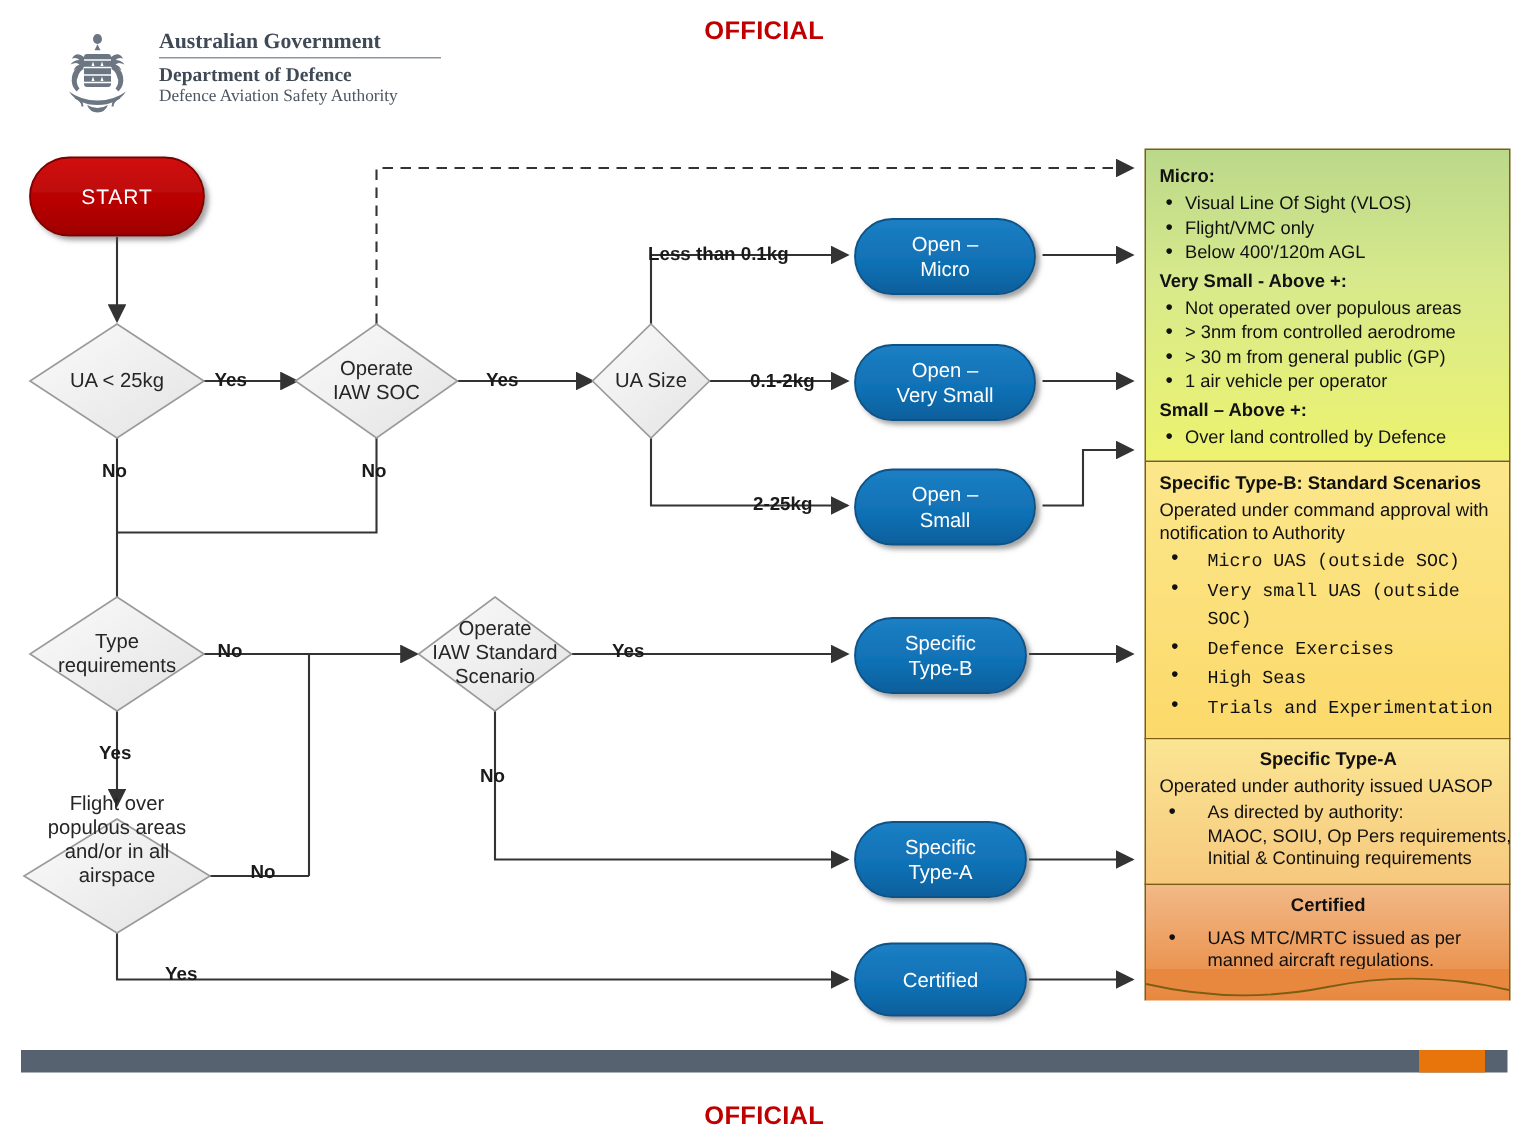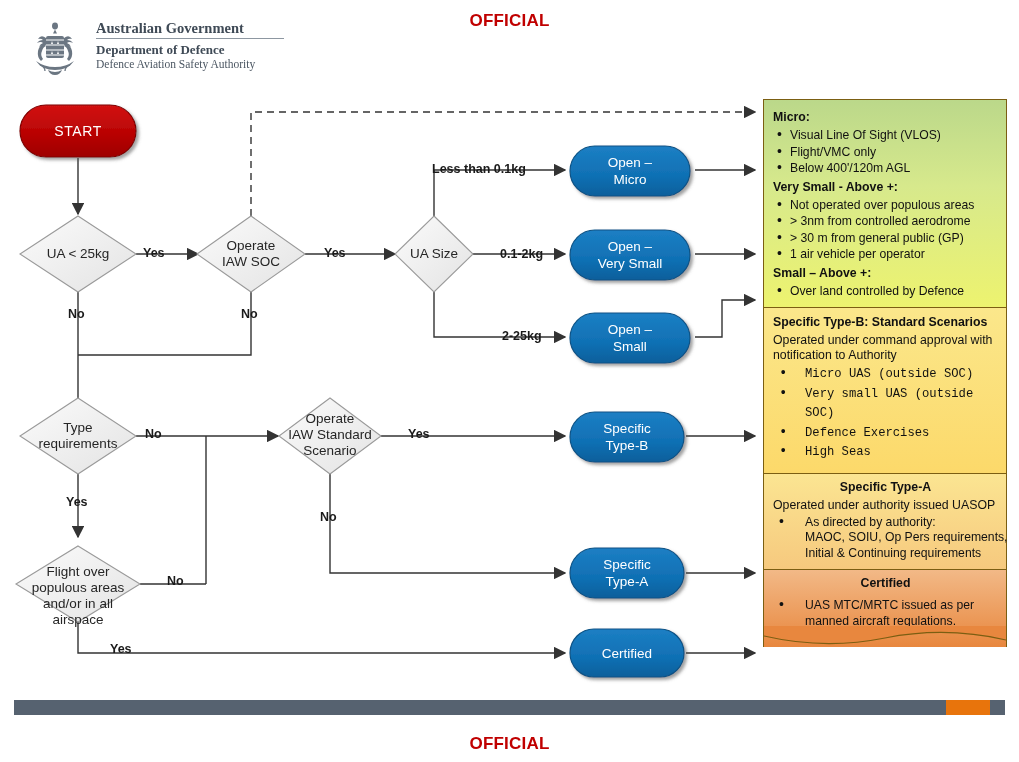--- a/index.html
+++ b/index.html
@@ -15,21 +15,21 @@
   
   .official{
     position:absolute;left:0;width:1019px;text-align:center;
     color:#C00000;font-weight:bold;font-size:17px;letter-spacing:.2px;
     font-family:"Liberation Sans", sans-serif;
   }
   #official-top{top:11px;}
   #official-bottom{top:734px;}
 
   
-  .logo{position:absolute;left:24px;top:18px;width:250px;height:70px;}
+  .logo{position:absolute;left:34px;top:18px;width:250px;height:70px;}
   .logo-crest{position:absolute;left:0;top:0;width:62px;height:62px;}
   .logo-text{position:absolute;left:72px;top:2px;width:200px;color:#4E5A66;}
   .logo-l1{font-family:"Liberation Serif", serif;font-weight:bold;font-size:14.5px;color:#3f4a56;line-height:16px;}
   .logo-rule{height:1px;background:#8d97a1;margin:2px 0 3px 0;width:188px;}
   .logo-l2{font-family:"Liberation Serif", serif;font-weight:bold;font-size:13px;color:#3f4a56;line-height:15px;}
   .logo-l3{font-family:"Liberation Serif", serif;font-size:11.5px;color:#4b5662;line-height:14px;}
 
   
   .footerbar{position:absolute;left:14px;top:700px;width:991px;height:15px;background:#566270;}
   .footerbar-accent{position:absolute;left:946px;top:700px;width:44px;height:15px;background:#E8740C;}
@@ -213,21 +213,21 @@
   </div>
 
   <div class="nodelabel diamond-text" style="left:272px;top:400px;width:116px;height:70px;">
     <div>
       <div>Operate</div>
       <div>IAW Standard</div>
       <div>Scenario</div>
     </div>
   </div>
 
-  <div class="nodelabel diamond-text" style="left:20px;top:556px;width:116px;height:80px;">
+  <div class="nodelabel diamond-text" style="left:20px;top:520px;width:116px;height:80px;">
     <div>
       <div>Flight over</div>
       <div>populous areas</div>
       <div>and/or in all</div>
       <div>airspace</div>
     </div>
   </div>
 
   <div class="nodelabel pill-text" style="left:570px;top:146px;width:120px;height:50px;">
     <div>
@@ -301,20 +301,21 @@
     </div>
 
     <div class="pblock p-typeb">
       <div class="p-title">Specific Type-B: Standard Scenarios</div>
       <div class="p-para">Operated under command approval with notification to Authority</div>
       <ul class="p-list wide">
         <li>Micro UAS (outside SOC)</li>
         <li>Very small UAS (outside SOC)</li>
         <li>Defence Exercises</li>
         <li>High Seas</li>
+        <li>Trials and Experimentation</li>
       </ul>
     </div>
 
     <div class="pblock p-typea">
       <div class="p-title center">Specific Type-A</div>
       <div class="p-para">Operated under authority issued UASOP</div>
       <ul class="p-list indent">
         <li>
           <span class="nowrap">As directed by authority:</span><br>
           <span class="nowrap">MAOC, SOIU, Op Pers requirements,</span><br>

